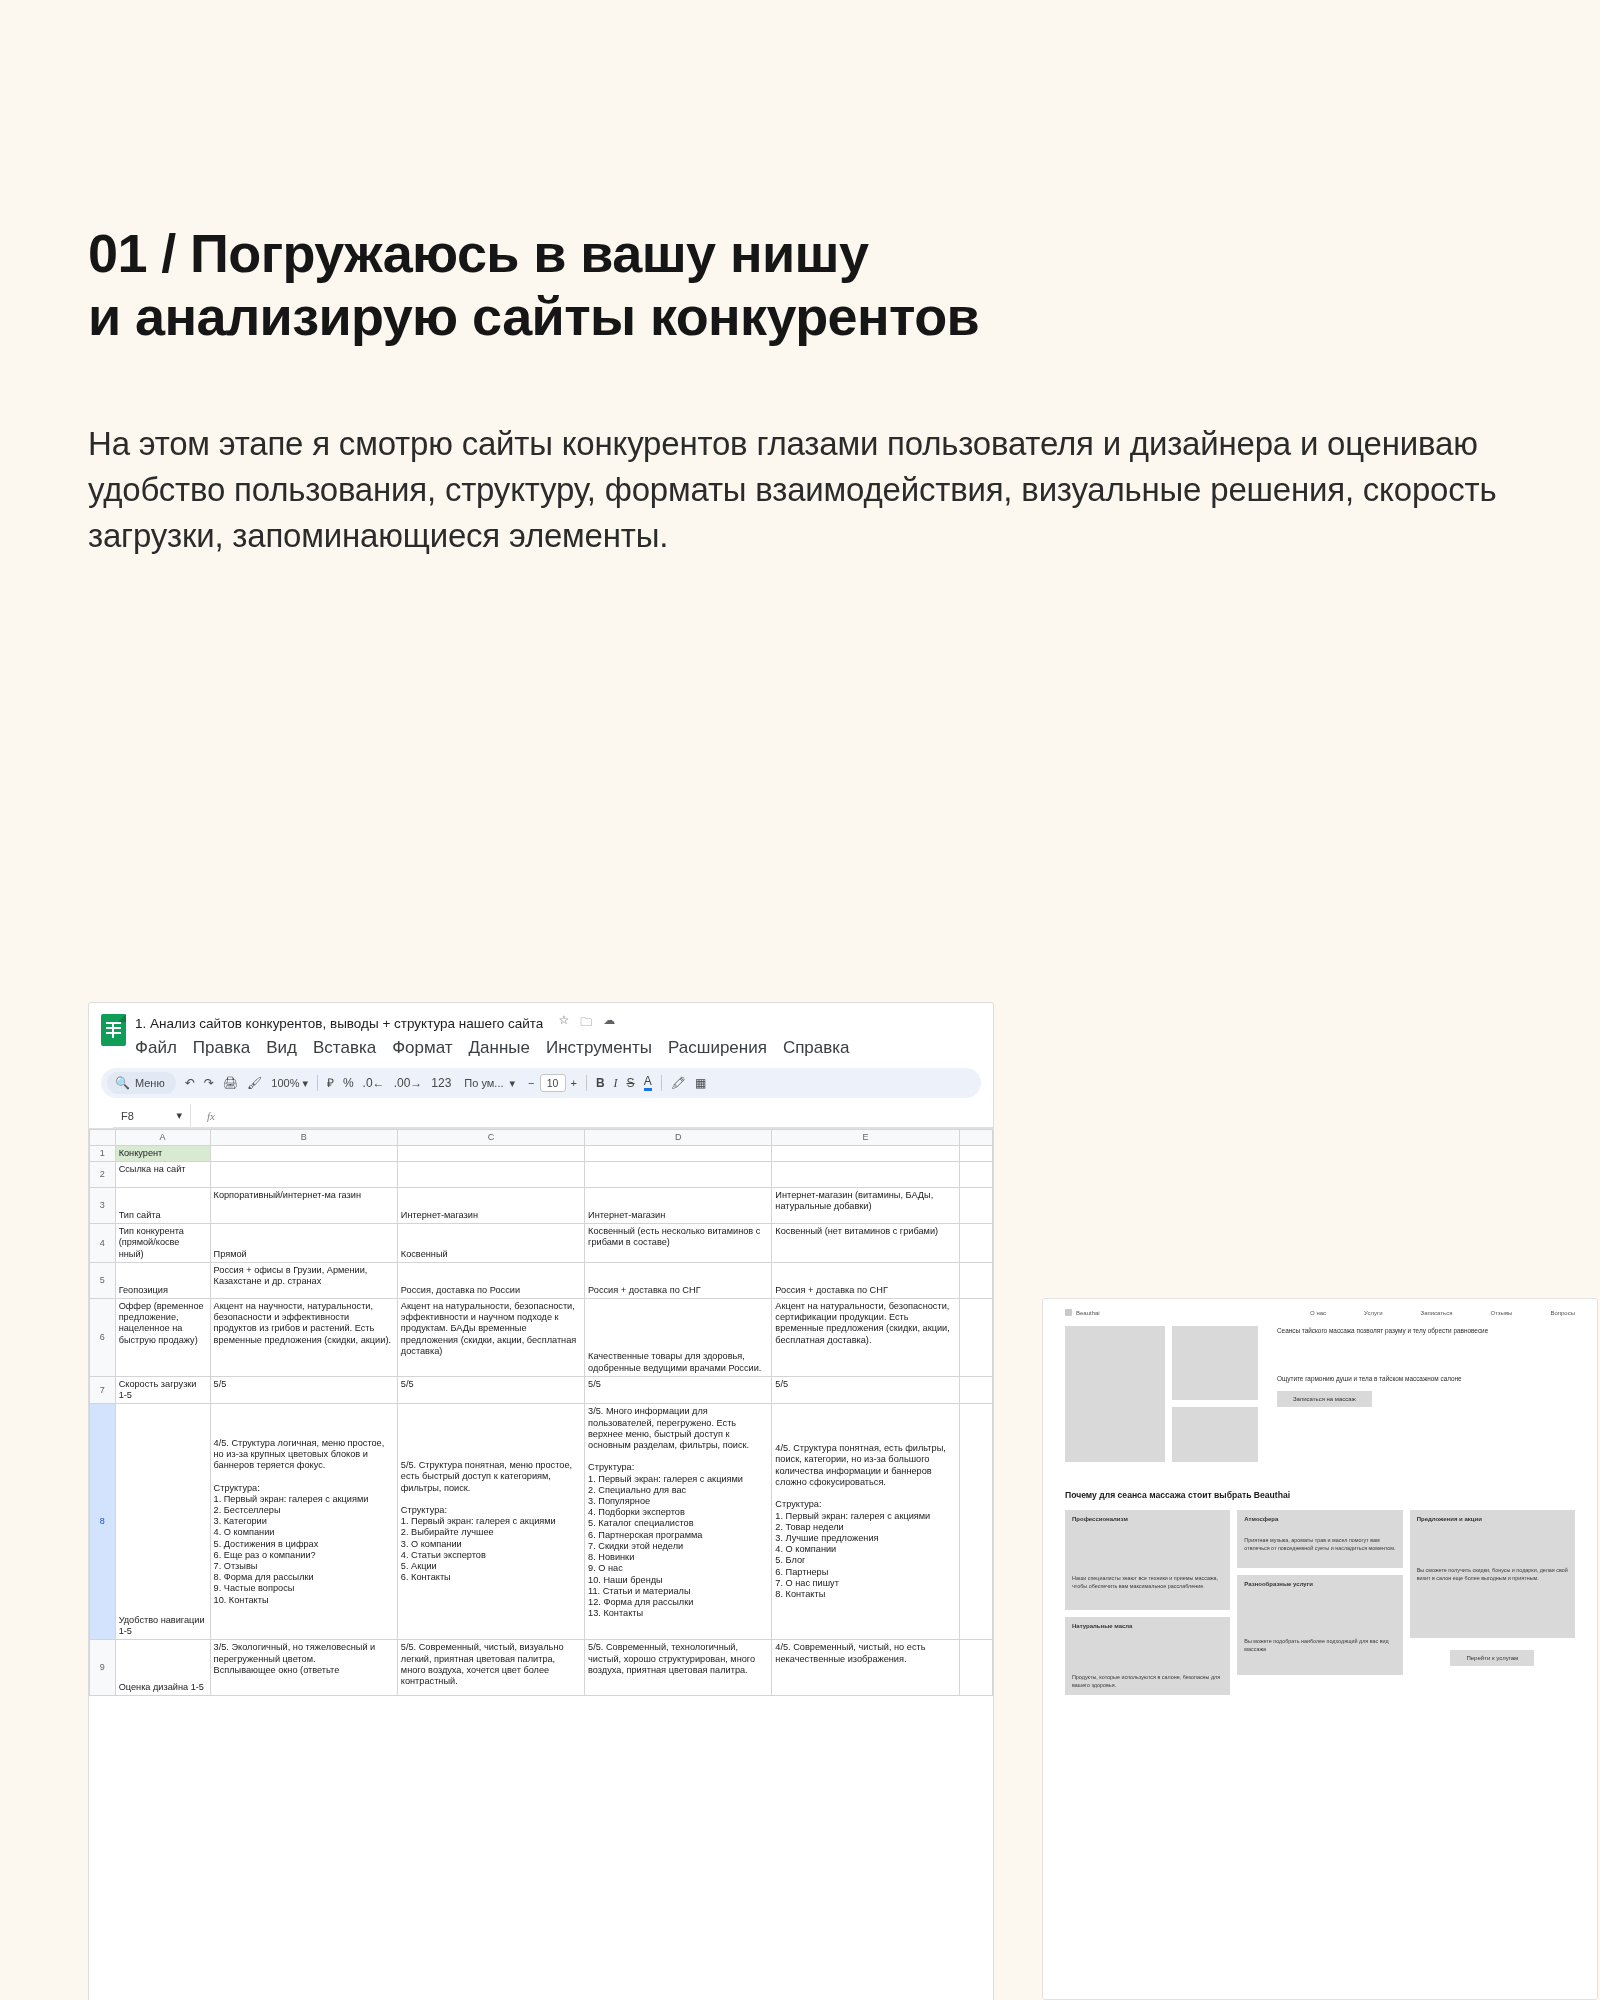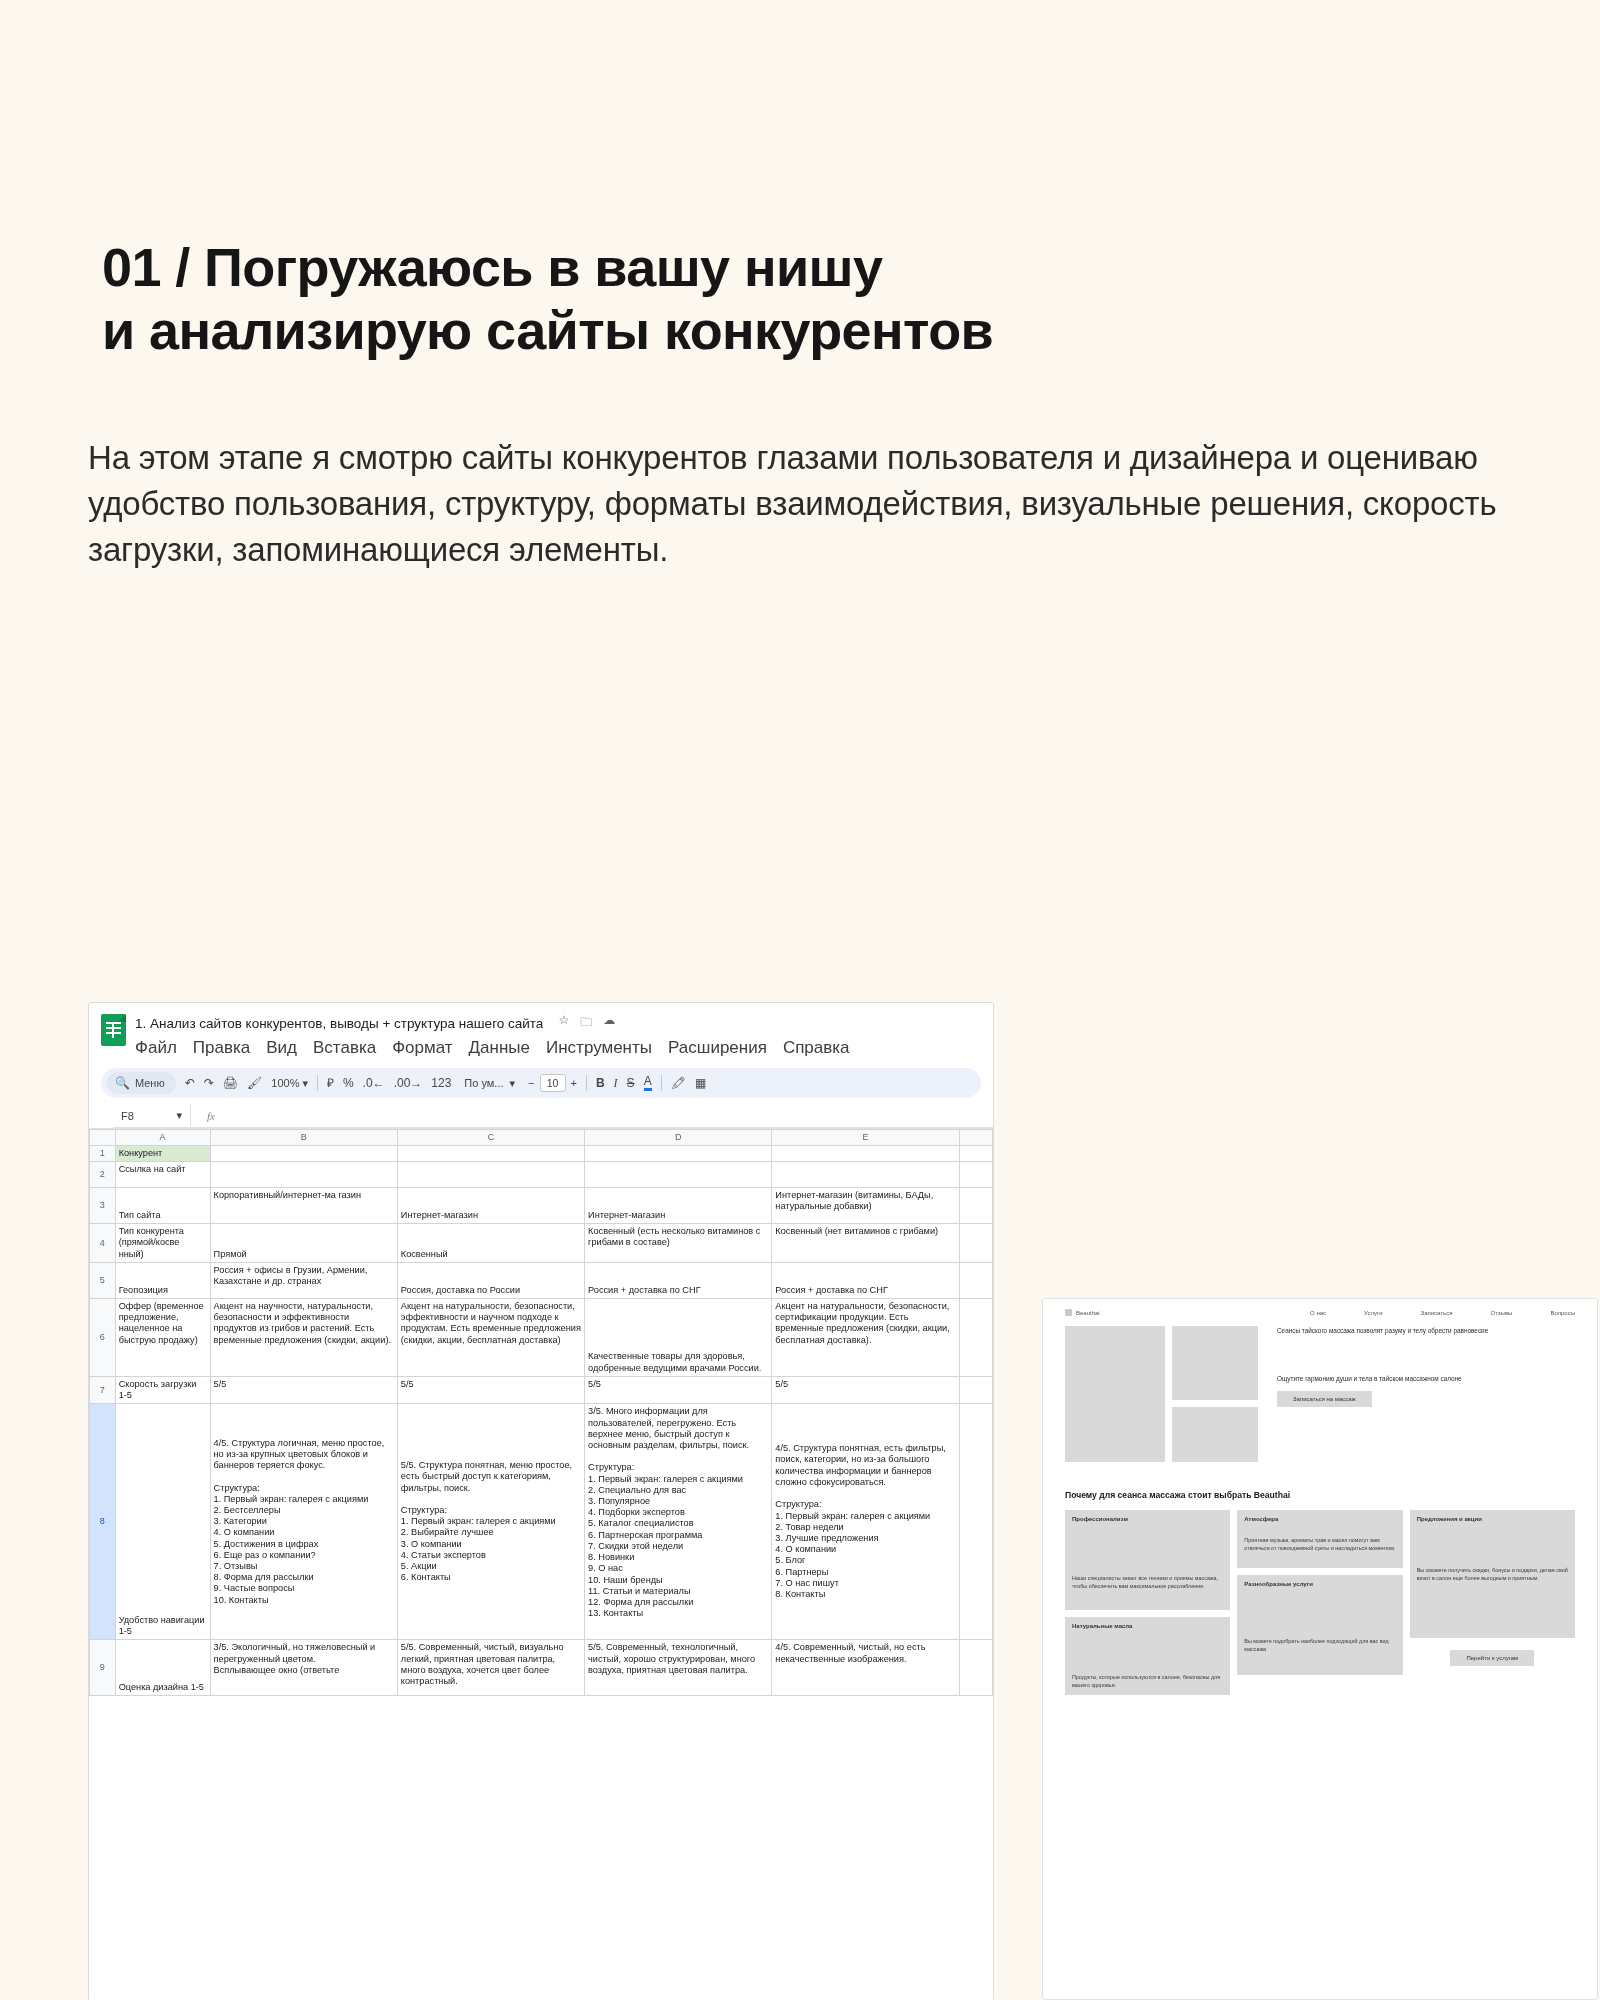--- a/index.html
+++ b/index.html
@@ -15,21 +15,21 @@
   }
 
   
   .page-wrap { padding: 0 88px; }
 
   .headline {
     font-size: 54px;
     line-height: 1.16;
     font-weight: 700;
     letter-spacing: -0.6px;
-    margin: 14px;
+    margin: 0;
     padding-top: 222px;
     color: #161616;
     white-space: pre-line;
   }
 
   .para {
     font-size: 33px;
     line-height: 1.39;
     font-weight: 500;
     color: #2b2b2b;
@@ -420,21 +420,21 @@
         <td style="vertical-align:bottom">Россия, доставка по России</td>
         <td style="vertical-align:bottom">Россия + доставка по СНГ</td>
         <td style="vertical-align:bottom">Россия + доставка по СНГ</td>
         <td></td>
       </tr>
 
       <tr style="height:78px">
         <td class="rowhead">6</td>
         <td>Оффер (временное предложение, нацеленное на быструю продажу)</td>
         <td>Акцент на научности, натуральности, безопасности и эффективности продуктов из грибов и растений. Есть временные предложения (скидки, акции).</td>
-        <td>Акцент на натуральности, безопасности, эффективности и научном подходе к продуктам. Есть временные предложения (скидки, акции, бесплатная доставка)</td>
+        <td>Акцент на натуральности, безопасности, эффективности и научном подходе к продуктам. БАДы временные предложения (скидки, акции, бесплатная доставка)</td>
         <td style="vertical-align:bottom">Качественные товары для здоровья, одобренные ведущими врачами России.</td>
         <td>Акцент на натуральности, безопасности, сертификации продукции. Есть временные предложения (скидки, акции, бесплатная доставка).</td>
         <td></td>
       </tr>
 
       <tr style="height:20px">
         <td class="rowhead">7</td>
         <td>Скорость загрузки 1-5</td>
         <td>5/5</td>
         <td>5/5</td>

